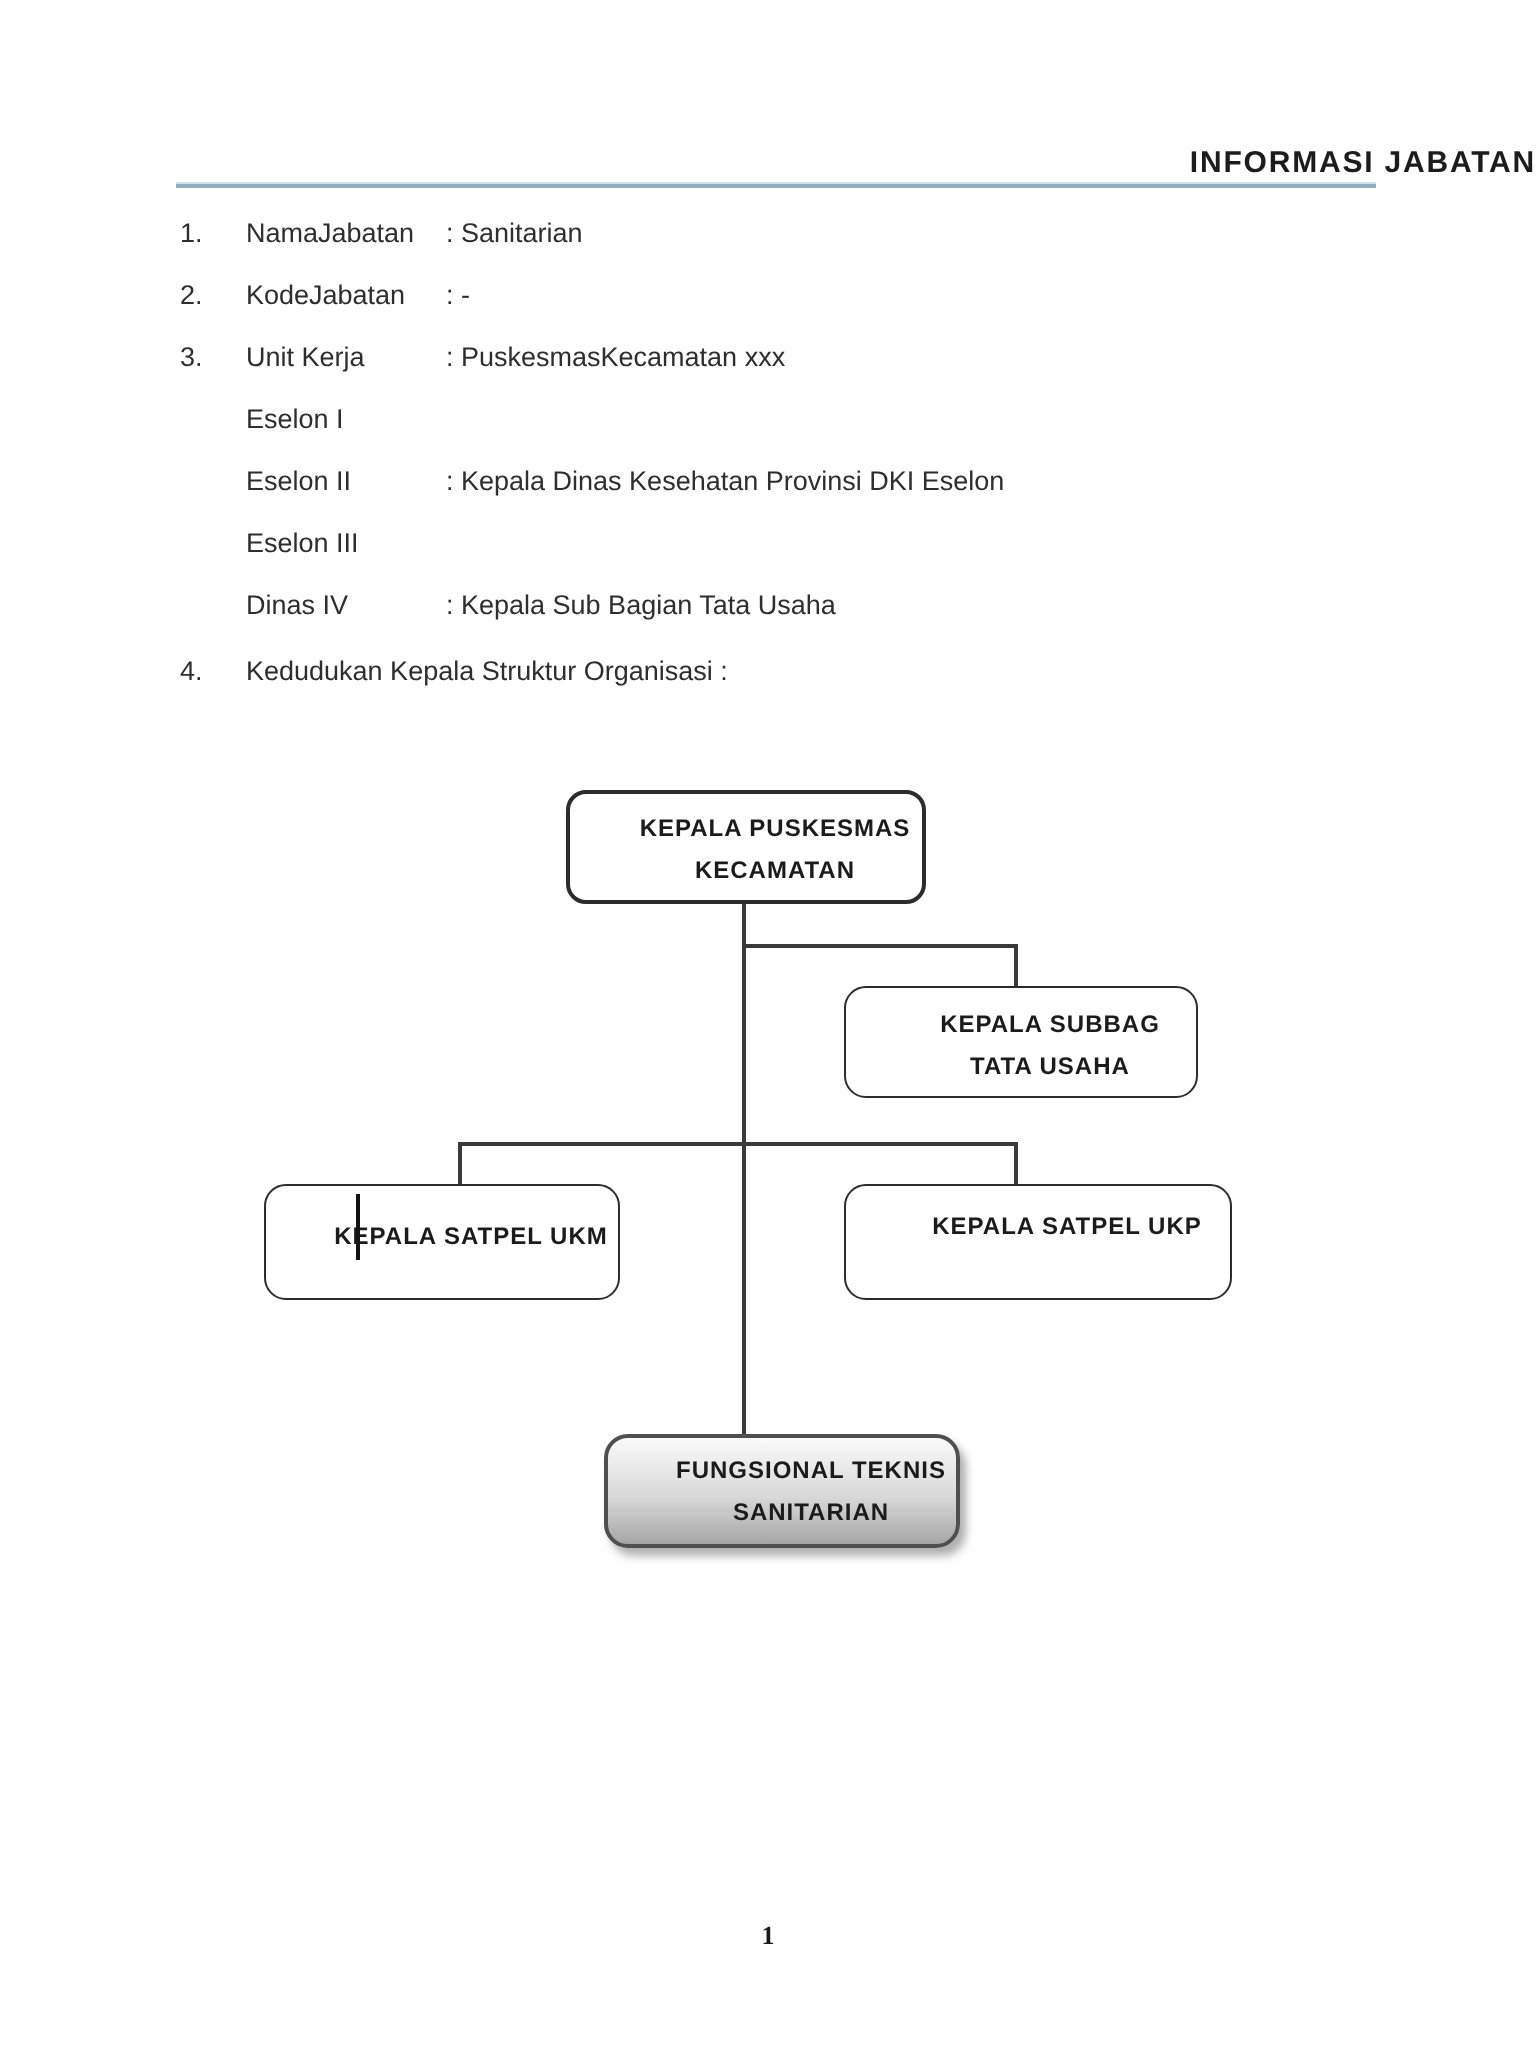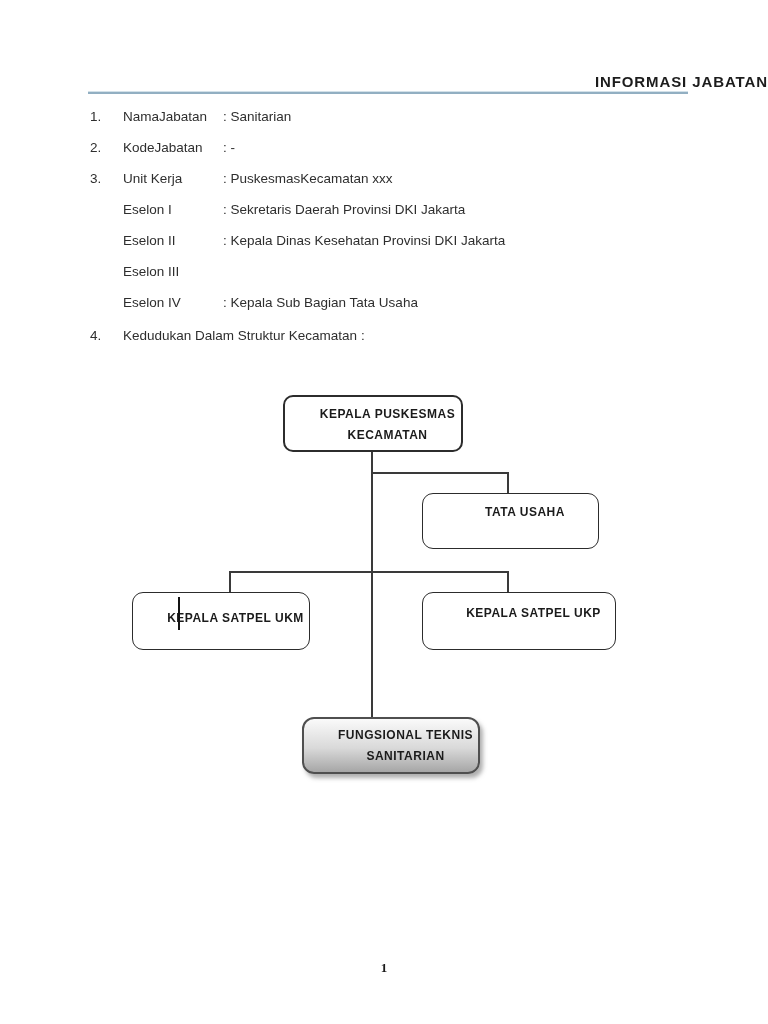--- a/index.html
+++ b/index.html
@@ -120,56 +120,56 @@
     <span class="value">: -</span>
   </div>
   <div class="list-row r3">
     <span class="num">3.</span>
     <span class="label">Unit Kerja</span>
     <span class="value">: PuskesmasKecamatan xxx</span>
   </div>
   <div class="list-row r4">
     <span class="num"></span>
     <span class="label">Eselon I</span>
-    <span class="value">: Sekretaris Daerah Provinsi DKI Jakarta</span>
   </div>
   <div class="list-row r5">
     <span class="num"></span>
     <span class="label">Eselon II</span>
-    <span class="value">: Kepala Dinas Kesehatan Provinsi DKI Jakarta</span>
+    <span class="value">: Kepala Dinas Kesehatan Provinsi DKI Eselon</span>
   </div>
   <div class="list-row r6">
     <span class="num"></span>
     <span class="label">Eselon III</span>
   </div>
   <div class="list-row r7">
     <span class="num"></span>
-    <span class="label">Eselon IV</span>
+    <span class="label">Dinas IV</span>
     <span class="value">: Kepala Sub Bagian Tata Usaha</span>
   </div>
   <div class="list-row r8 wide">
     <span class="num">4.</span>
-    <span class="label">Kedudukan Dalam Struktur Kecamatan :</span>
+    <span class="label">Kedudukan Kepala Struktur Organisasi :</span>
   </div>
 
   <div>
 
     <div class="connector cn-v-center"></div>
     <div class="connector cn-h-1"></div>
     <div class="connector cn-v-sub"></div>
     <div class="connector cn-h-2"></div>
     <div class="connector cn-v-ukm"></div>
     <div class="connector cn-v-ukp"></div>
 
     <div class="node node-top">
       <span class="line">KEPALA PUSKESMAS</span>
       <span class="line">KECAMATAN</span>
     </div>
 
     <div class="node node-subbag">
+      <span class="line">KEPALA SUBBAG</span>
       <span class="line">TATA USAHA</span>
     </div>
 
     <div class="node node-ukm">
       <span class="line">KEPALA SATPEL UKM</span>
     </div>
 
     <div class="node node-ukp">
       <span class="line">KEPALA SATPEL UKP</span>
     </div>

